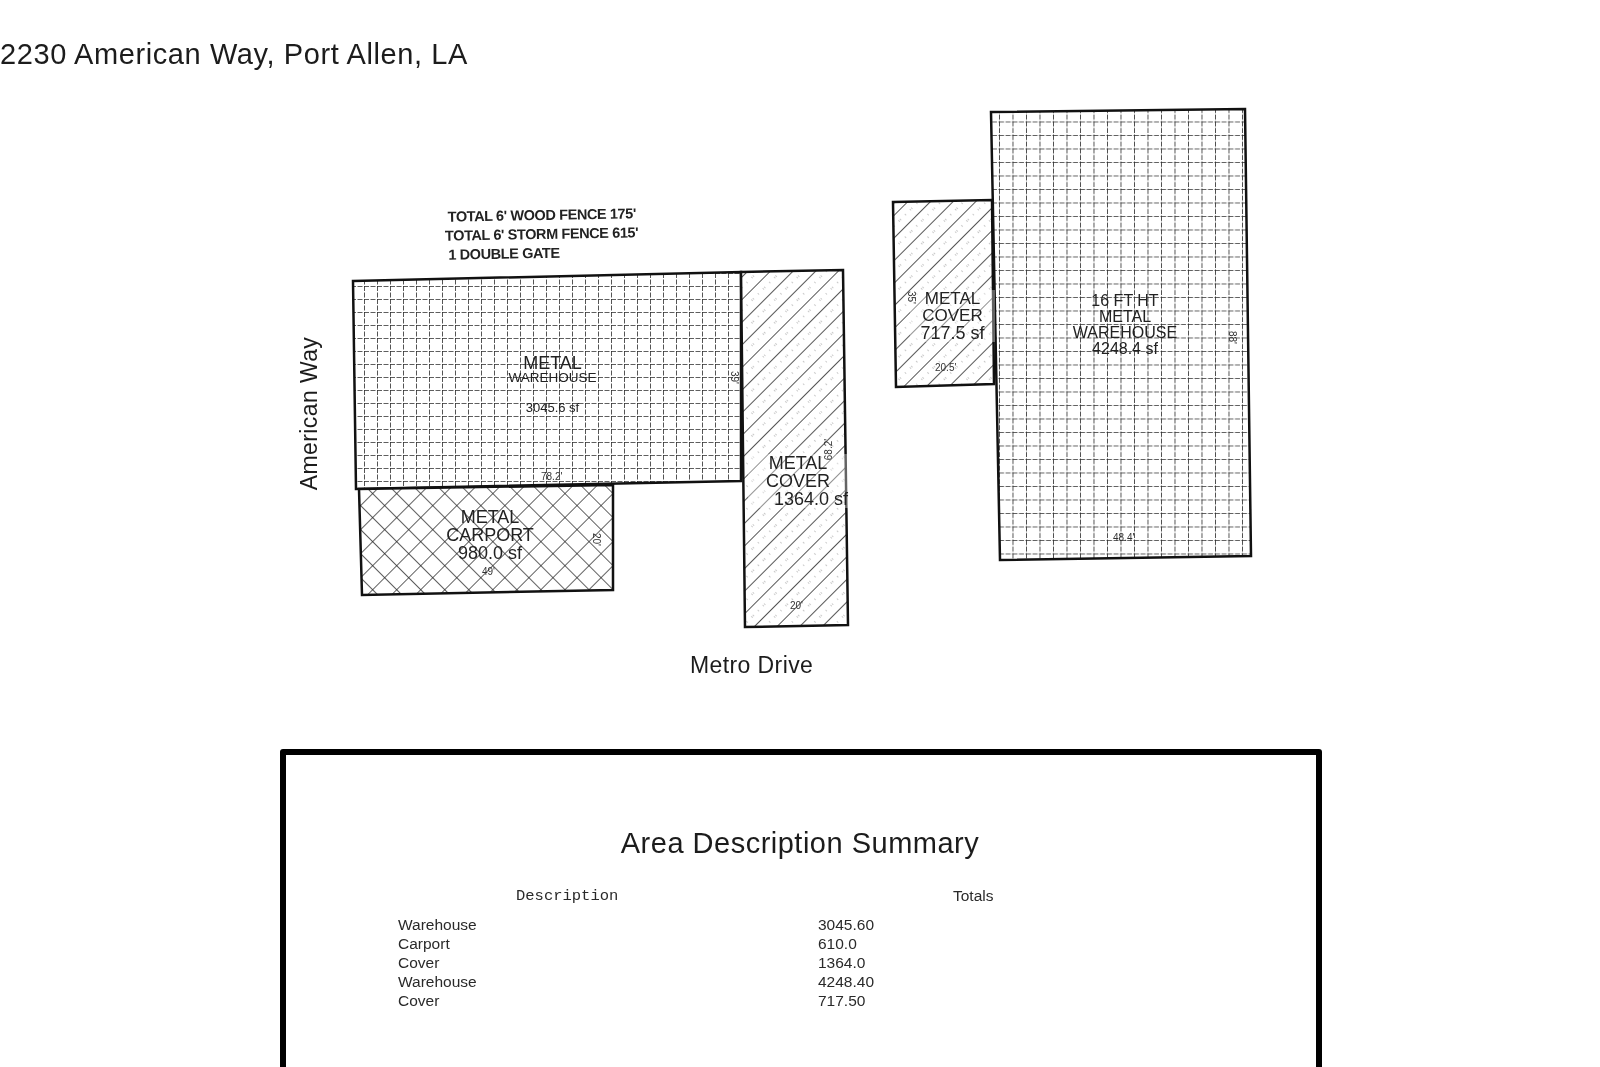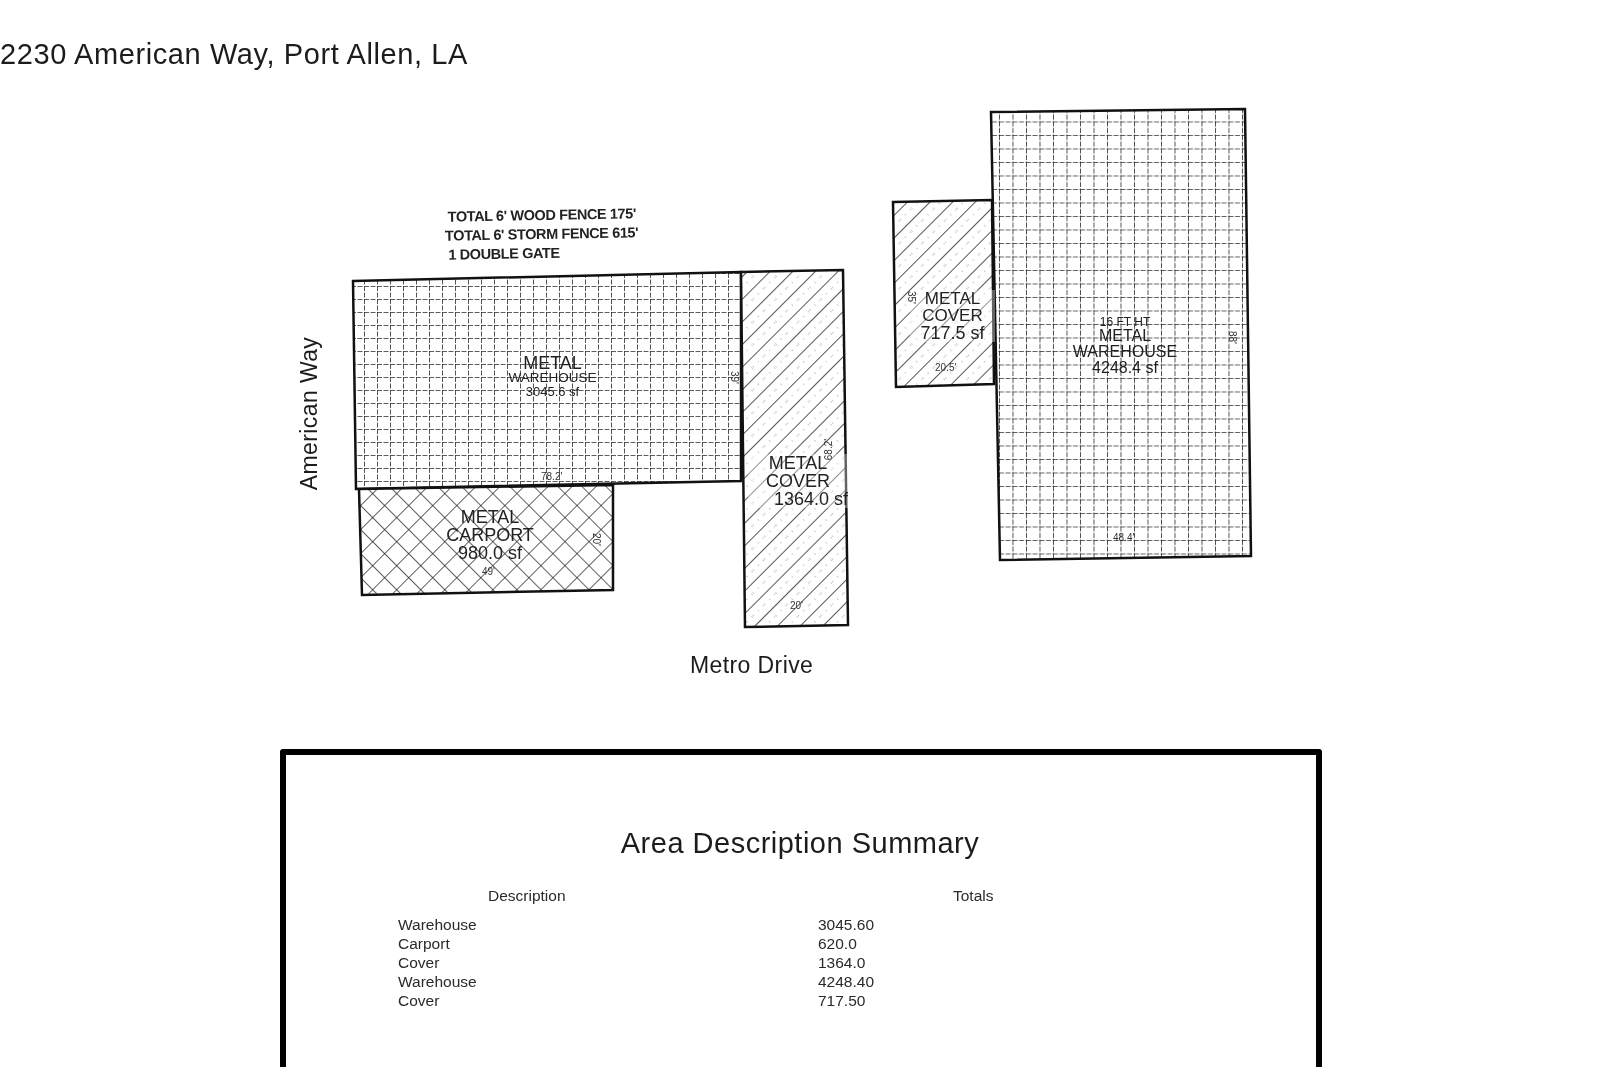--- a/index.html
+++ b/index.html
@@ -103,21 +103,21 @@
       font-size: 29px;
       letter-spacing: 0.5px;
       color: #1c1c1c;
     }
     .col-header {
       position: absolute;
       top: 887px;
       font-size: 15.5px;
       color: #2a2a2a;
     }
-    .col-desc { left: 488px; }
+    .col-desc { left: 516px; font-family: Liberation Mono, monospace; }
     .col-totals { left: 953px; }
     .summary-rows {
       position: absolute;
       left: 398px;
       top: 915px;
     }
     .summary-row {
       position: relative;
       height: 19px;
       font-size: 15.5px;
@@ -188,21 +188,21 @@
 
 <div class="fence-notes">
   <div class="n1">TOTAL 6' WOOD FENCE 175'</div>
   <div class="n2">TOTAL 6' STORM FENCE 615'</div>
   <div class="n3">1  DOUBLE GATE</div>
 </div>
 
 <div class="bldg-label" style="left:490px; top:354px; width:125px; font-size:17px;">
   <span style="font-size:18px;">METAL</span>
   <span style="font-size:13.5px; margin-top:-1px;">WAREHOUSE</span>
-  <span style="font-size:13px; margin-top:0px;">3045.6 sf</span>
+  <span style="font-size:13px; margin-top:16px;">3045.6 sf</span>
 </div>
 
 <div class="bldg-label" style="left:430px; top:508px; width:120px;">
   <span style="font-size:18px;">METAL</span>
   <span style="font-size:18px;">CARPORT</span>
   <span style="font-size:18px;">980.0 sf</span>
 </div>
 
 <div class="bldg-label" style="left:748px; top:454px; width:100px; background:rgba(255,255,255,0.35);">
   <span style="font-size:18px;">METAL</span>
@@ -210,21 +210,21 @@
   <span style="font-size:18px;text-align:right;">1364.0 sf</span>
 </div>
 
 <div class="bldg-label" style="left:910px; top:290px; width:85px; background:rgba(255,255,255,0.35);">
   <span style="font-size:17px;">METAL</span>
   <span style="font-size:17px;">COVER</span>
   <span style="font-size:18px;">717.5 sf</span>
 </div>
 
 <div class="bldg-label" style="left:1060px; top:293px; width:130px;">
-  <span style="font-size:12px;margin-top:23px;">16 FT HT</span>
+  <span style="font-size:16px;">16 FT HT</span>
   <span style="font-size:16px;">METAL</span>
   <span style="font-size:16px;">WAREHOUSE</span>
   <span style="font-size:16px;text-align:center;">4248.4 sf</span>
 </div>
 
 <div class="dim-label" style="left:541px; top:471px;">78.2'</div>
 <div class="dim-label" style="left:728px; top:372px; transform:rotate(90deg);">39'</div>
 <div class="dim-label" style="left:482px; top:566px;">49'</div>
 <div class="dim-label" style="left:590px; top:534px; transform:rotate(90deg);">20'</div>
 <div class="dim-label" style="left:790px; top:600px;">20'</div>
@@ -239,21 +239,21 @@
 <div class="col-header col-desc">Description</div>
 <div class="col-header col-totals">Totals</div>
 
 <div class="summary-rows">
   <div class="summary-row">
     <span class="desc">Warehouse</span>
     <span class="total">3045.60</span>
   </div>
   <div class="summary-row">
     <span class="desc">Carport</span>
-    <span class="total">620.0</span>
+    <span class="total">610.0</span>
   </div>
   <div class="summary-row">
     <span class="desc">Cover</span>
     <span class="total">1364.0</span>
   </div>
   <div class="summary-row">
     <span class="desc">Warehouse</span>
     <span class="total">4248.40</span>
   </div>
   <div class="summary-row">

